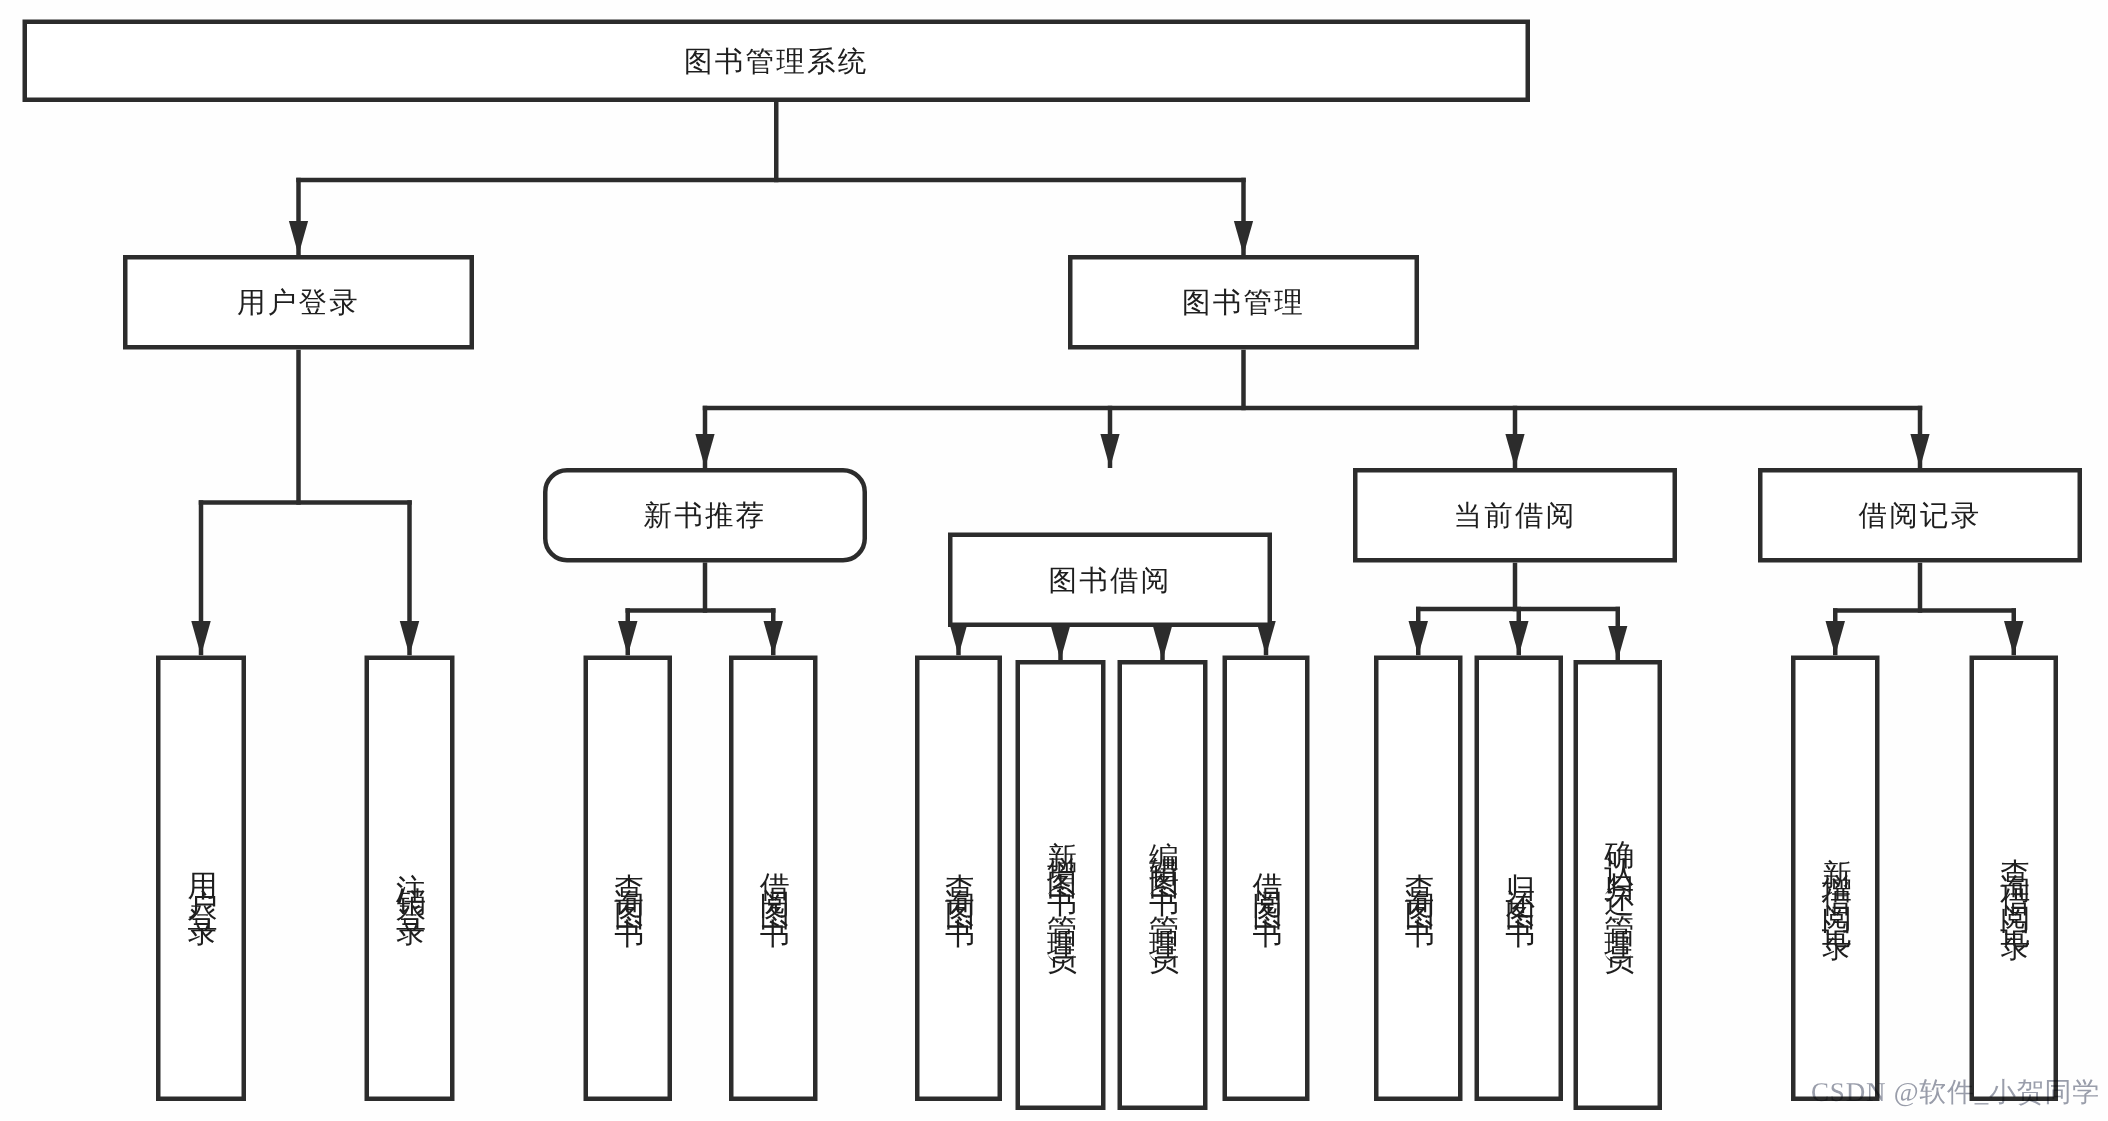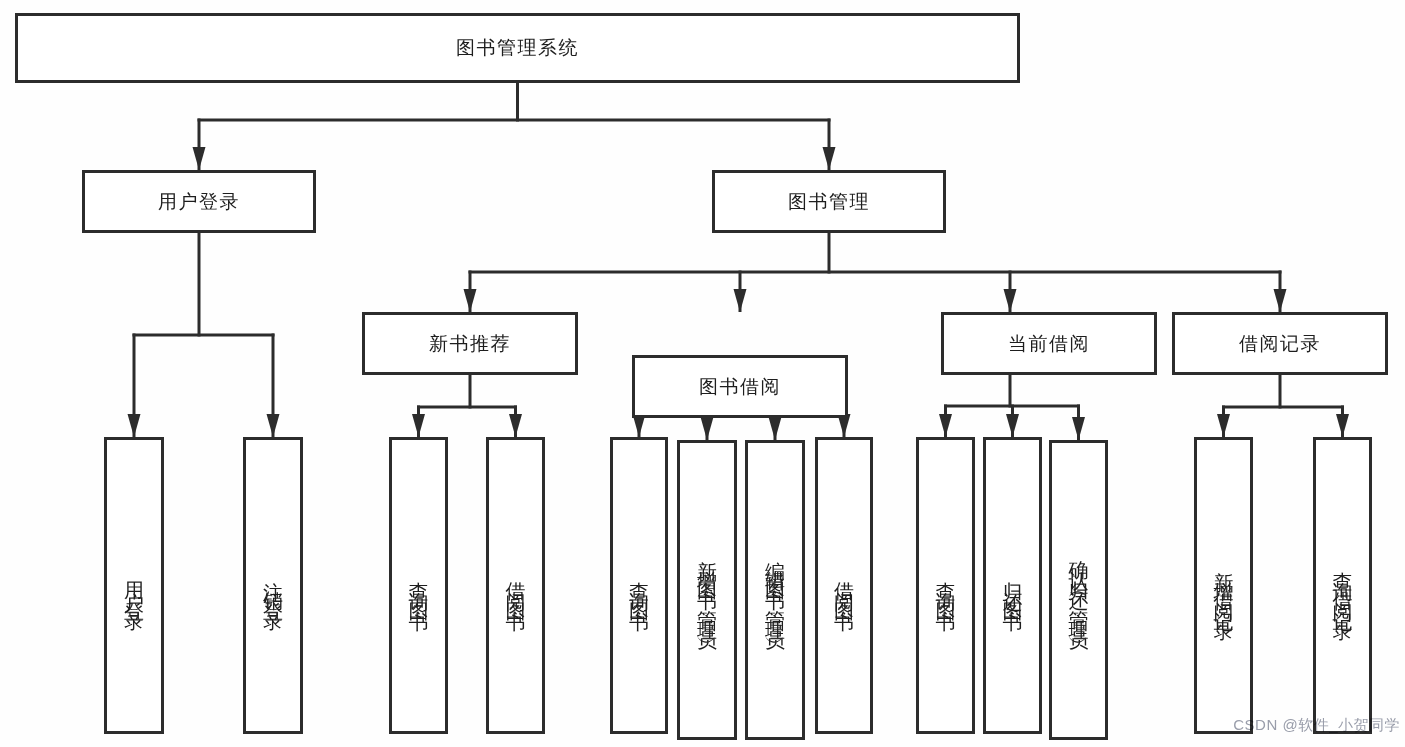--- a/index.html
+++ b/index.html
@@ -14,22 +14,22 @@
     display:flex; align-items:center; justify-content:center;
     color:#1e1e1e;
   }
   .h { font-size:19px; letter-spacing:1.5px; }
   .v {
     writing-mode:vertical-rl; text-orientation:mixed;
     font-size:20px; letter-spacing:10px; line-height:1.05;
   }
   .watermark {
     position:absolute; top:716px; right:5px; z-index:6;
-    font-size:15px; color:#9a9eab; letter-spacing:0.5px;
-    mix-blend-mode:multiply; white-space:nowrap;
+    font-size:18px; color:#9a9eab; letter-spacing:0.5px;
+    mix-blend-mode:multiply; white-space:nowrap;font-family:Liberation Serif, serif;
   }
 </style>
 </head>
 <body>
 
 <div class="canvas">
 
   <svg class="wires" viewBox="0 0 1405 747" fill="none" stroke="#2c2c2c" stroke-width="3">
     <defs>
       <marker id="arw" markerUnits="userSpaceOnUse" markerWidth="24" markerHeight="16" refX="23" refY="8" orient="auto">
@@ -85,28 +85,28 @@
     </g>
 
     <g>
       <line x1="1280" y1="375" x2="1280" y2="408.5"></line>
       <line x1="1222" y1="407" x2="1344" y2="407"></line>
       <line x1="1223.5" y1="405.5" x2="1223.5" y2="437" marker-end="url(#arw)"></line>
       <line x1="1342.5" y1="405.5" x2="1342.5" y2="437" marker-end="url(#arw)"></line>
     </g>
   </svg>
 
-  <div class="box h" style="left:15px;top:13px;width:1005px;height:70px;">图书管理系统</div>
+  <div class="box h" style="left:15px;top:13px;width:1005px;height:55px;">图书管理系统</div>
 
   <div class="box h" style="left:82px;top:170px;width:234px;height:63px;">用户登录</div>
   <div class="box h" style="left:712px;top:170px;width:234px;height:63px;text-align:right;">图书管理</div>
 
-  <div class="box h" style="left:362px;top:312px;width:216px;height:63px;">新书推荐</div>
+  <div class="box h" style="left:362px;top:312px;width:216px;height:63px;border-radius:16px;">新书推荐</div>
   <div class="box h" style="left:632px;top:312px;width:216px;height:63px;margin-top:43px;">图书借阅</div>
-  <div class="box h" style="left:941px;top:312px;width:216px;height:63px;">当前借阅</div>
+  <div class="box h" style="left:902px;top:312px;width:216px;height:63px;">当前借阅</div>
   <div class="box h" style="left:1172px;top:312px;width:216px;height:63px;">借阅记录</div>
 
   <div class="box v" style="left:104px;top:437px;width:60px;height:297px;">用户登录</div>
   <div class="box v" style="left:243px;top:437px;width:60px;height:297px;">注销登录</div>
 
   <div class="box v" style="left:389px;top:437px;width:59px;height:297px;">查询图书</div>
   <div class="box v" style="left:486px;top:437px;width:59px;height:297px;">借阅图书</div>
 
   <div class="box v" style="left:610px;top:437px;width:58px;height:297px;">查询图书</div>
   <div class="box v" style="left:677px;top:440px;width:60px;height:300px;">新增图书（管理员）</div>

